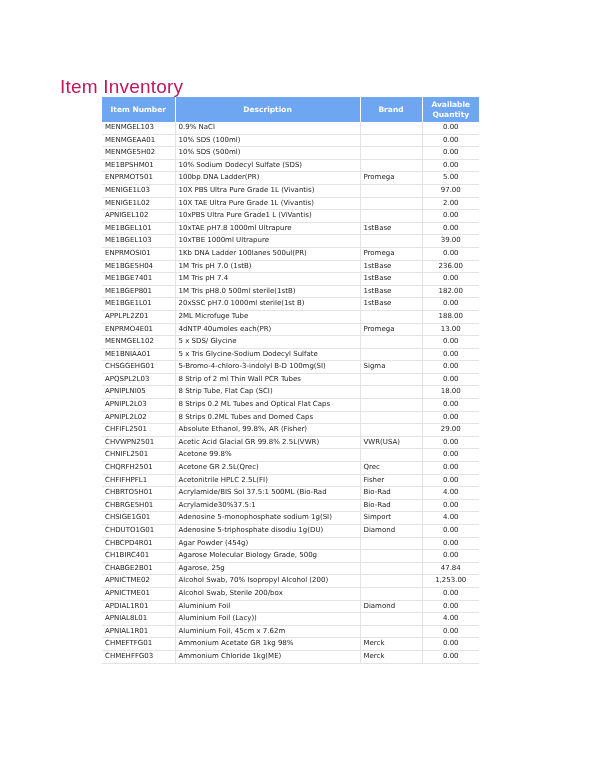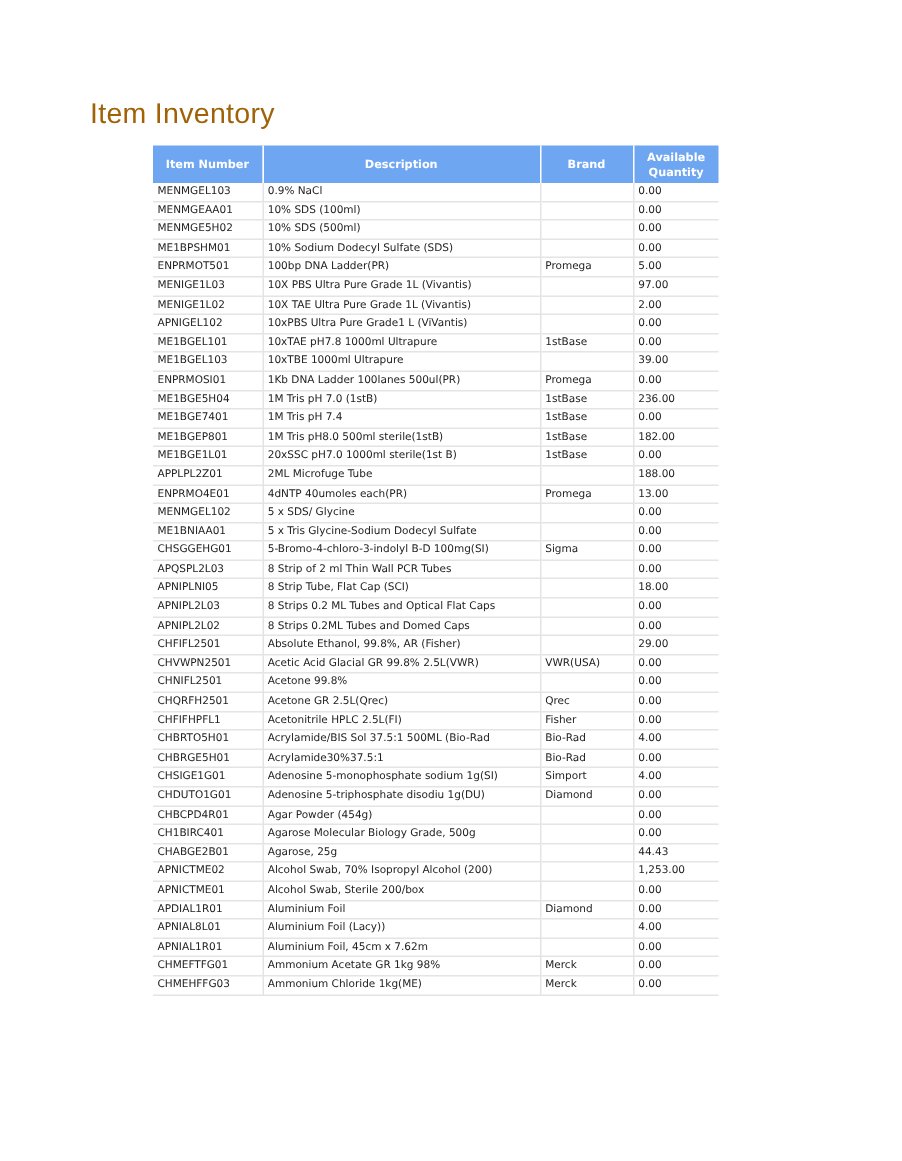--- a/index.html
+++ b/index.html
@@ -1,27 +1,27 @@
 <!DOCTYPE html>
 <html><head>
 <meta charset="utf-8">
 <style>
   html, body { margin:0; padding:0; background:#ffffff; }
   body { width:601px; height:774px; position:relative; overflow:hidden; font-family:"DejaVu Sans", sans-serif; }
-  .title { position:absolute; left:60px; top:66px; font-family:"Liberation Sans", sans-serif; font-size:19px; color:#a16207; letter-spacing:0.2px; }
+  .title { position:absolute; left:60px; top:76px; font-family:"Liberation Sans", sans-serif; font-size:19px; color:#be185d; letter-spacing:0.2px; }
   table.inv { position:absolute; left:57px; top:97px; border-collapse:collapse; table-layout:fixed; width:377px;margin-left:45px; }
   table.inv col.c1 { width:73px; }
   table.inv col.c2 { width:185px; }
   table.inv col.c3 { width:62px; }
   table.inv col.c4 { width:57px; }
   table.inv th { background:#6fa6f2; color:#ffffff; font-size:7.5px; font-weight:bold; height:25px; padding:0 2px; border-right:1.5px solid #ffffff; text-align:center; line-height:10px; }
   table.inv th:last-child { border-right:none; }
   table.inv td { font-size:7px; color:#222; height:11.6px; padding:0 3px; border-bottom:1px solid #e4e4e4; border-right:1px solid #e4e4e4; white-space:nowrap; overflow:hidden; line-height:11.6px; }
   table.inv td:first-child { border-left:none; }
-  table.inv td.qty { text-align:left; border-right:none; }
+  table.inv td.qty { text-align:center; border-right:none; }
 </style>
 </head>
 <body>
 
 <div class="title">Item Inventory</div>
 
 <table class="inv">
   <colgroup>
       <col class="c1">
       <col class="c2">
@@ -244,21 +244,21 @@
       <tr>
         <td>CH1BIRC401</td>
         <td>Agarose Molecular Biology Grade, 500g</td>
         <td></td>
         <td class="qty">0.00</td>
       </tr>
       <tr>
         <td>CHABGE2B01</td>
         <td>Agarose, 25g</td>
         <td></td>
-        <td class="qty">44.43</td>
+        <td class="qty">47.84</td>
       </tr>
       <tr>
         <td>APNICTME02</td>
         <td>Alcohol Swab, 70% Isopropyl Alcohol (200)</td>
         <td></td>
         <td class="qty">1,253.00</td>
       </tr>
       <tr>
         <td>APNICTME01</td>
         <td>Alcohol Swab, Sterile 200/box</td>

